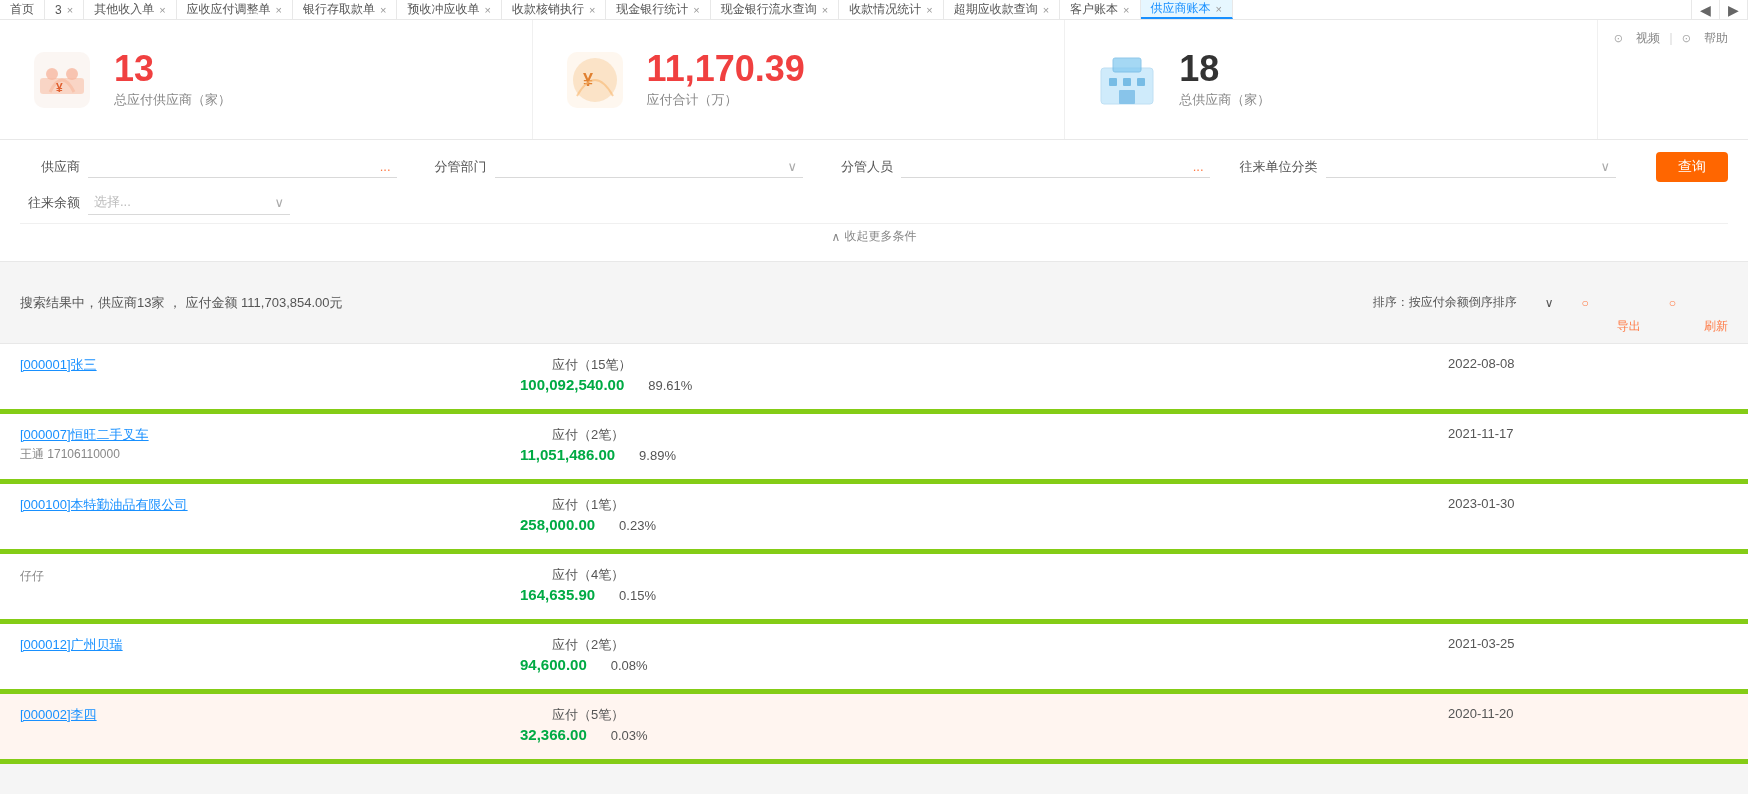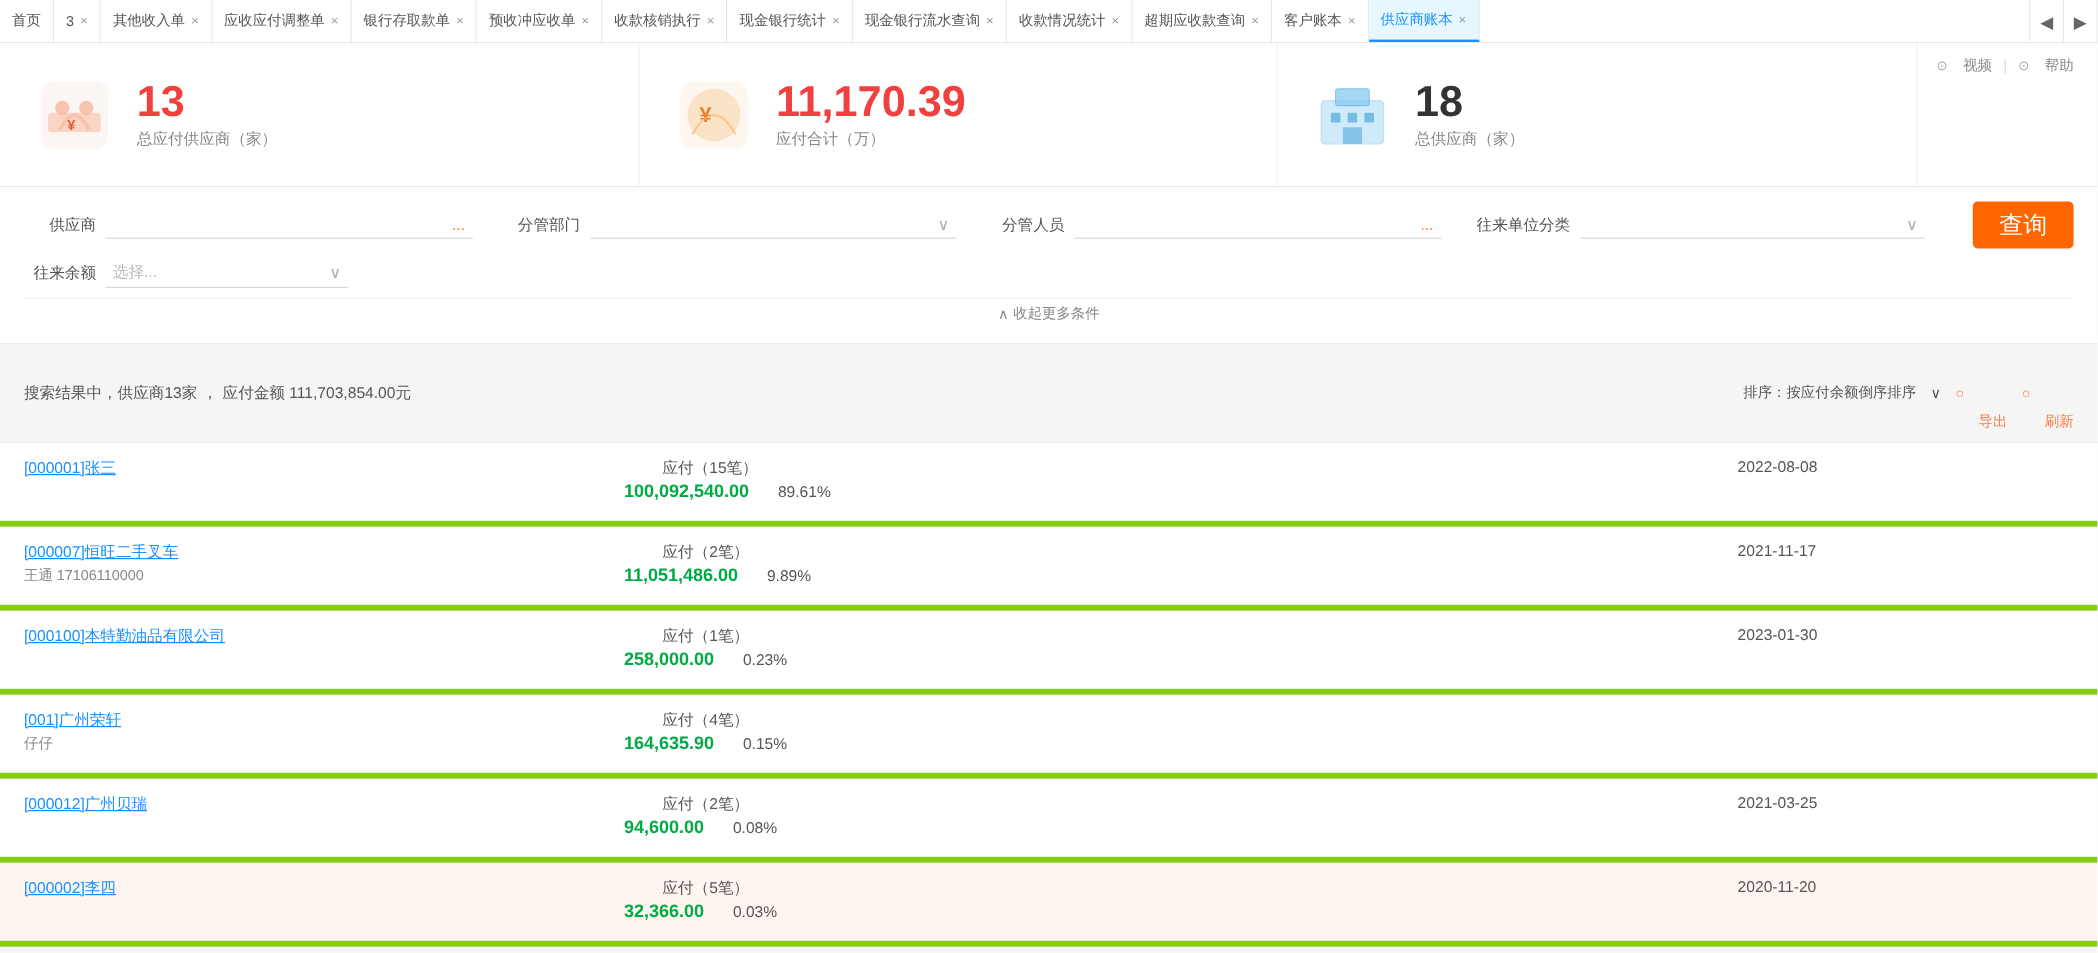--- a/index.html
+++ b/index.html
@@ -1,19 +1,19 @@
 <!DOCTYPE html>
 <html><head>
   <meta charset="utf-8">
   <style>
     * { margin: 0; padding: 0; box-sizing: border-box; }
     body { font-family: 'Microsoft YaHei', Arial, sans-serif; font-size: 13px; background: #f5f5f5; color: #333; width: 1748px; overflow-x: hidden; }
 
     
-    .top-nav { display: flex; align-items: center; background: #fff; border-bottom: 1px solid #e8e8e8; height: 36px; overflow: hidden; }
+    .top-nav { display: flex; align-items: center; background: #fff; border-bottom: 1px solid #e8e8e8; height: 20px; overflow: hidden; }
     .nav-tab { display: flex; align-items: center; padding: 0 10px; height: 100%; border-right: 1px solid #e8e8e8; font-size: 12px; color: #555; cursor: pointer; white-space: nowrap; flex-shrink: 0; }
     .nav-tab.active { color: #1890ff; border-bottom: 2px solid #1890ff; background: #e6f7ff; }
     .nav-tab .close-x { margin-left: 5px; color: #999; font-size: 11px; }
     .nav-arrows { display: flex; margin-left: auto; border-left: 1px solid #e8e8e8; }
     .nav-arrow { width: 28px; height: 36px; display: flex; align-items: center; justify-content: center; cursor: pointer; background: #fff; border-right: 1px solid #e8e8e8; font-size: 14px; color: #666; }
 
     
     .stats-bar { display: flex; background: #fff; border-bottom: 1px solid #e8e8e8; padding: 0; height: 120px; }
     .stat-block { display: flex; align-items: center; padding: 20px 30px; flex: 1; border-right: 1px solid #f0f0f0; }
     .stat-icon { width: 64px; height: 64px; margin-right: 20px; flex-shrink: 0; display: flex; align-items: center; justify-content: center; }
@@ -29,27 +29,27 @@
     
     .filter-area { background: #fff; padding: 12px 20px; border-bottom: 1px solid #e8e8e8; }
     .filter-row { display: flex; align-items: center; margin-bottom: 8px; gap: 0; }
     .filter-row:last-child { margin-bottom: 0; }
     .filter-item { display: flex; align-items: center; flex: 1; }
     .filter-label { font-size: 13px; color: #555; margin-right: 8px; white-space: nowrap; min-width: 60px; text-align: right; }
     .filter-input { display: flex; align-items: center; flex: 1; border-bottom: 1px solid #d9d9d9; padding: 3px 6px; cursor: pointer; color: #999; font-size: 13px; position: relative; margin-right: 30px; }
     .filter-input .dots { color: #ff7a45; margin-left: auto; }
     .filter-select { display: flex; align-items: center; flex: 1; border-bottom: 1px solid #d9d9d9; padding: 3px 6px; cursor: pointer; color: #ccc; font-size: 13px; margin-right: 30px; }
     .filter-select .arrow { margin-left: auto; color: #aaa; }
-    .filter-btn { background: #ff6600; color: #fff; border: none; padding: 6px 22px; border-radius: 4px; font-size: 20px; cursor: pointer; margin-left: 10px; }
+    .filter-btn { background: #ff6600; color: #fff; border: none; padding: 6px 22px; border-radius: 4px; font-size: 14px; cursor: pointer; margin-left: 10px; }
     .collapse-btn { display: flex; align-items: center; justify-content: center; width: 100%; padding: 4px 0; cursor: pointer; color: #888; font-size: 12px; border-top: 1px solid #f0f0f0; margin-top: 4px; }
     .collapse-btn .chevron { margin-right: 4px; }
 
     
     .result-bar { display: flex; align-items: center; background: #f5f5f5; padding: 8px 20px; border-bottom: 1px solid #e8e8e8; font-size: 13px; color: #555; }
-    .result-bar .right-actions { margin-left: auto; display: flex; align-items: center; gap: 12px; font-size: 12px; color: #555; }
+    .result-bar .right-actions { margin-left: auto; display: flex; align-items: center; gap: 28px; font-size: 12px; color: #555; }
     .result-bar .sort-label { color: #555; }
     .result-bar .sort-value { color: #555; cursor: pointer; }
     .result-bar .action-btn { display: flex; align-items: center; gap: 3px; cursor: pointer; color: #ff7a45; margin-top: 48px; }
 
     
     .table-container { background: #fff; }
     .table-header { display: grid; grid-template-columns: 500px 1fr 280px; padding: 10px 20px; border-bottom: 2px solid #e8e8e8; font-size: 13px; font-weight: bold; color: #333; background: #fff; }
     .table-row { display: grid; grid-template-columns: 500px 1fr 280px; padding: 12px 20px; border-bottom: 5px solid #84cc16; background: #fff; min-height: 70px; align-items: start; }
     .table-row.highlighted { background: #fff5f0; }
     .supplier-link { color: #1890ff; text-decoration: underline; cursor: pointer; font-size: 13px; }
@@ -286,21 +286,20 @@
       <div class="payable-row">
         <a class="payable-amount">258,000.00</a>
         <span class="payable-percent">0.23%</span>
       </div>
     </div>
     <div class="last-pay">2023-01-30</div>
   </div>
 
   <div class="table-row">
     <div>
-      <div><a class="supplier-link">[001]广州荣轩</a></div>
       <div class="supplier-sub">仔仔</div>
     </div>
     <div class="payable-info">
       <div class="payable-row">
         <span class="payable-label">应付（4笔）</span>
       </div>
       <div class="payable-row">
         <a class="payable-amount">164,635.90</a>
         <span class="payable-percent">0.15%</span>
       </div>

